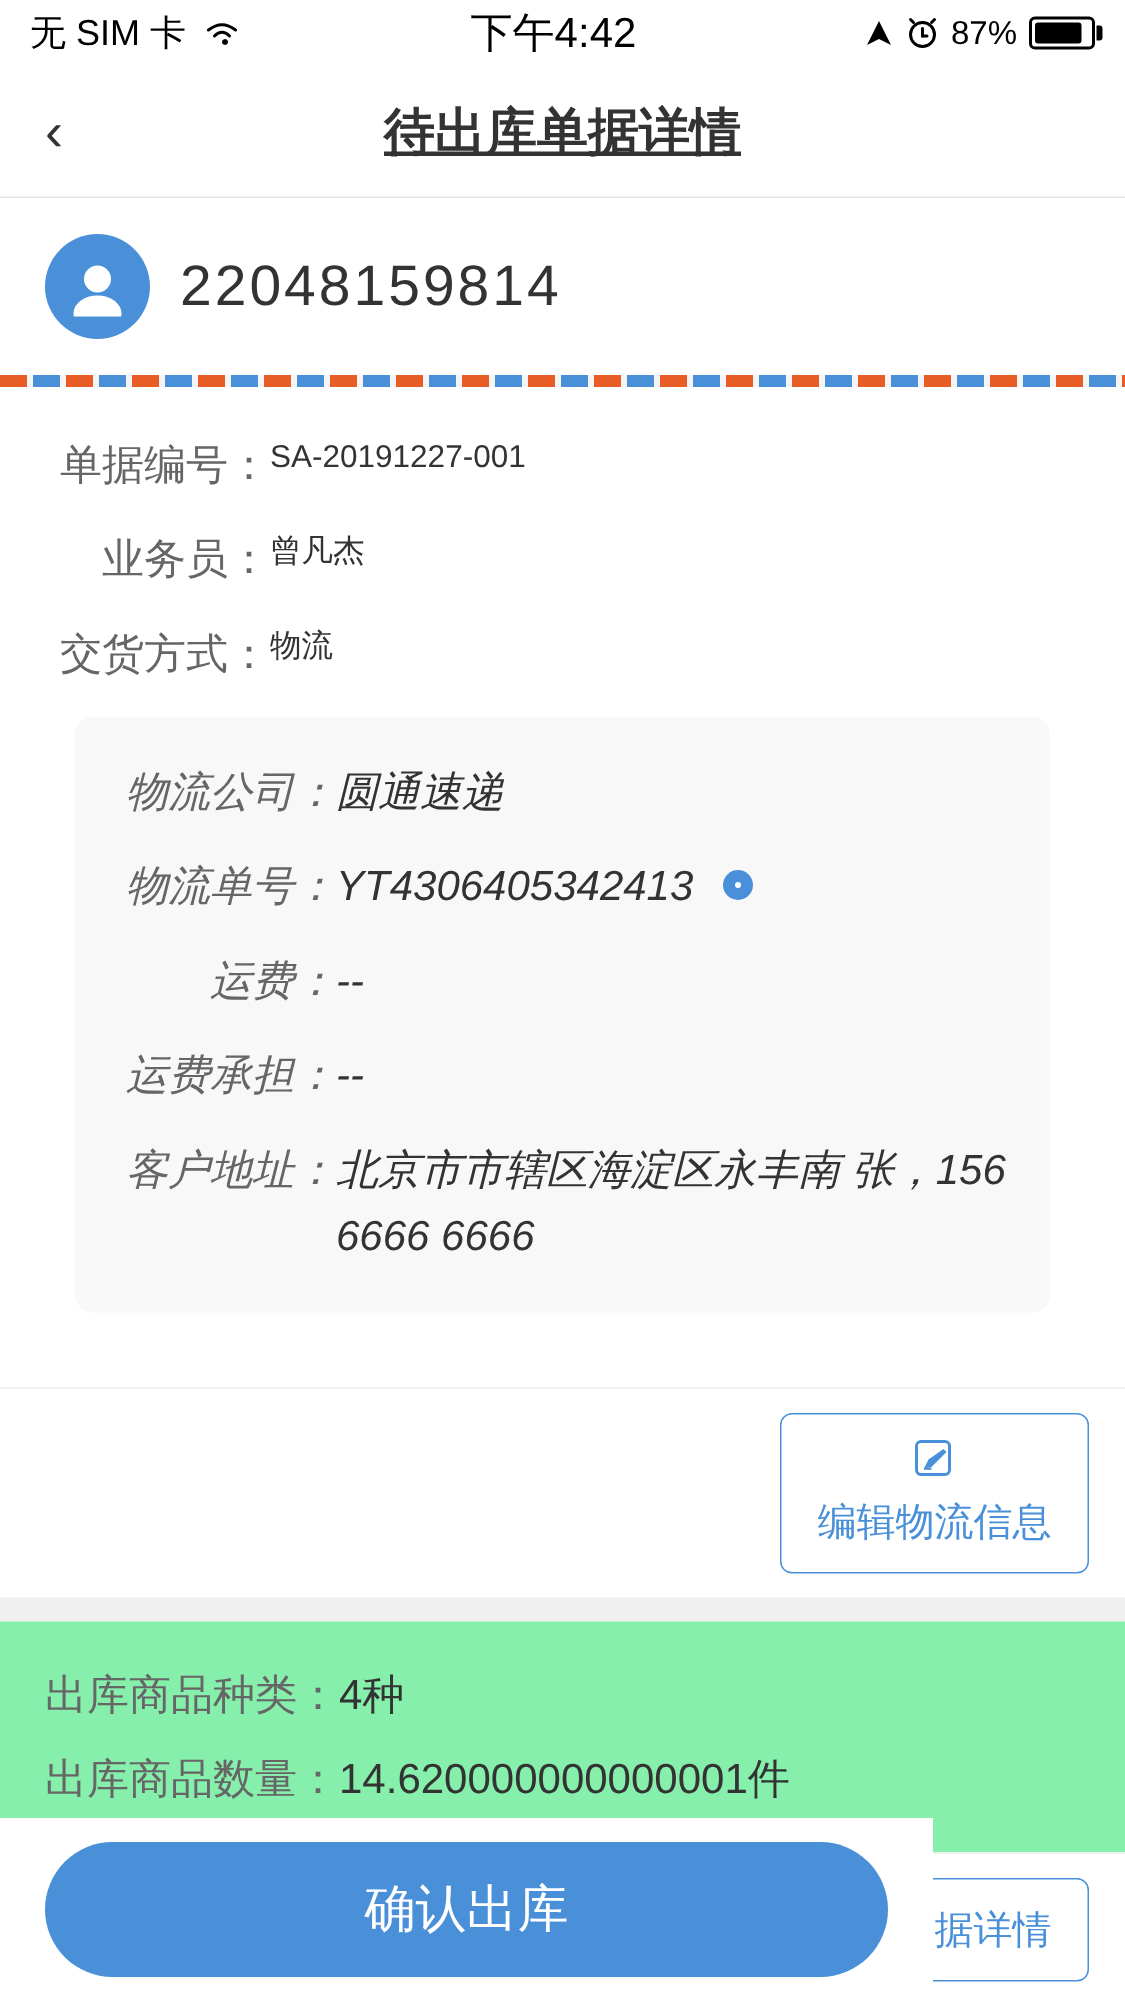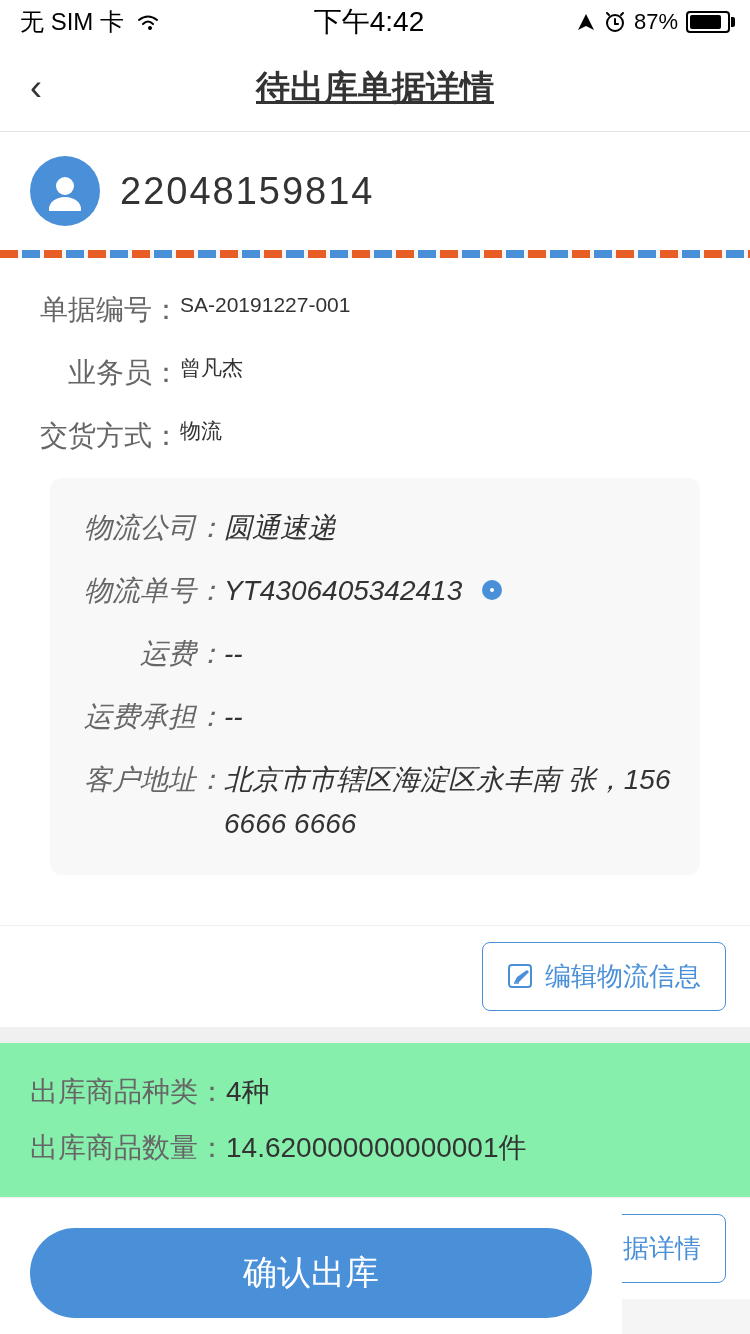--- a/index.html
+++ b/index.html
@@ -193,20 +193,21 @@
       border: 1px solid #4a90d9;
       border-radius: 8px;
       padding: 16px 24px;
       color: #4a90d9;
       font-size: 26px;
       display: flex;
       align-items: center;
       gap: 10px;
       background: #fff;
       cursor: pointer;
+      flex-direction: column;
     }
 
     .section-divider {
       height: 16px;
       background: #f0f0f0;
     }
 
     
     .goods-section {
       background: #86efac;

